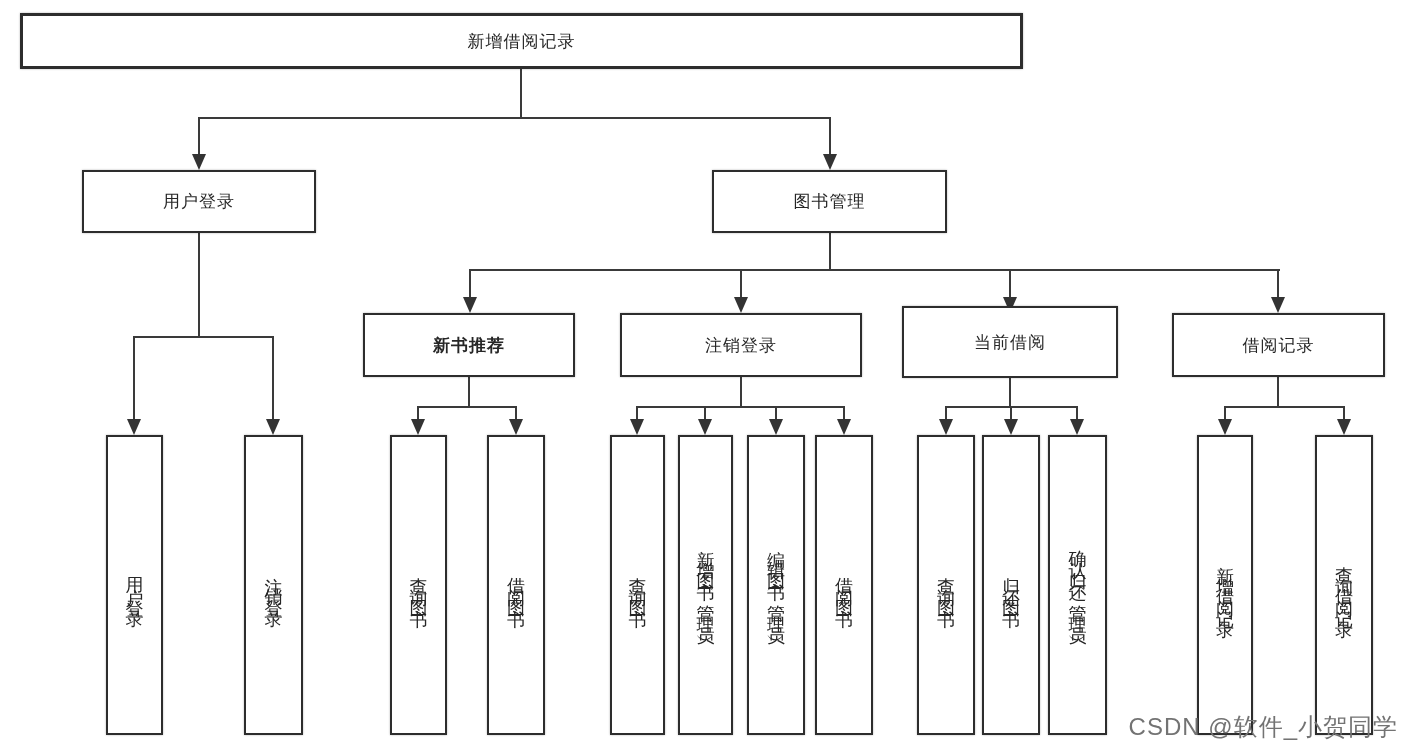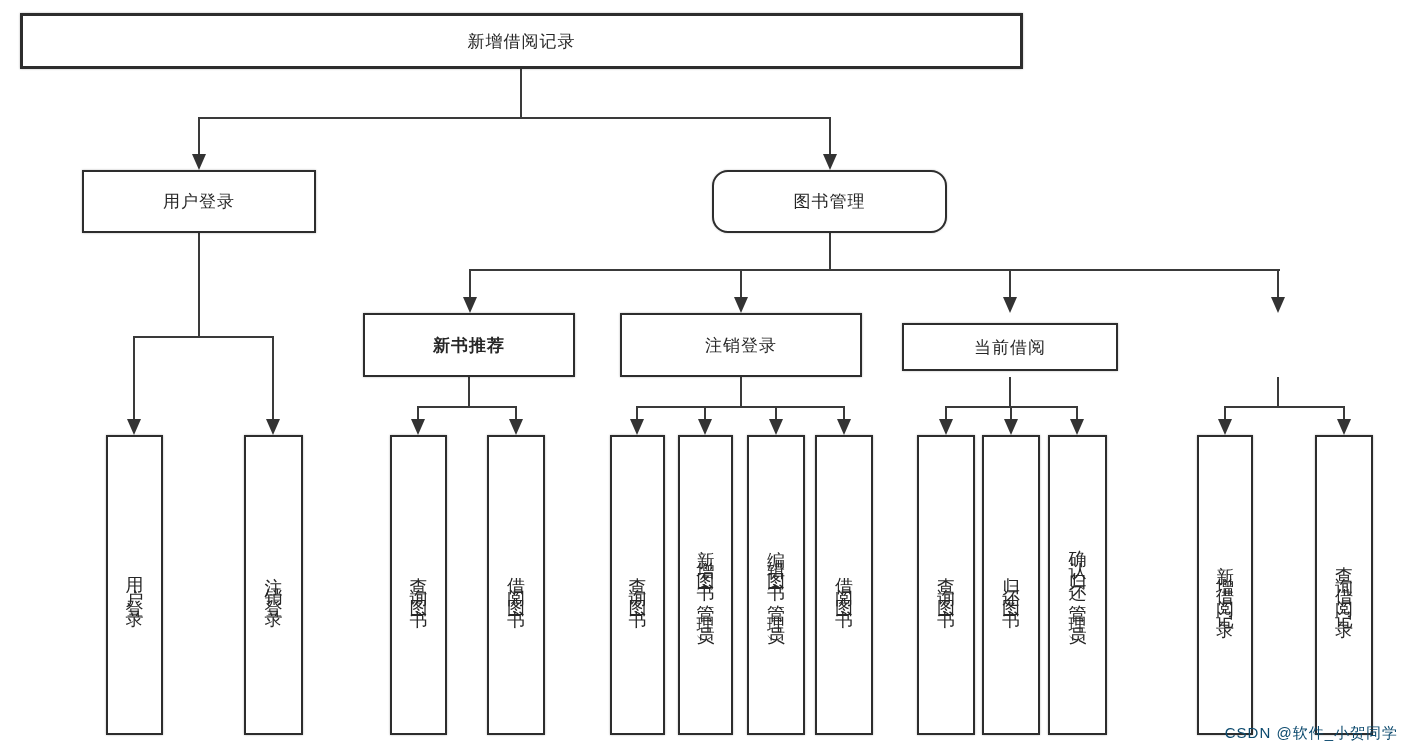--- a/index.html
+++ b/index.html
@@ -13,40 +13,40 @@
     box-shadow:0 0 2px rgba(0,0,0,.28);
   }
   .box{font-size:17px;letter-spacing:1px;}
   .vbox .vt{
     writing-mode:vertical-rl;text-orientation:mixed;
     font-size:18px;line-height:1;letter-spacing:11px;white-space:nowrap;
   }
   
   .n-root   {left:20px;  top:13px;  width:1003px;height:56px;border-width:3px;}
   .n-login  {left:82px;  top:170px; width:234px; height:63px;}
-  .n-mgmt   {left:712px; top:170px; width:235px; height:63px;border-radius:16px;}
+  .n-mgmt   {left:712px; top:170px; width:235px; height:63px;}
   .n-rec    {left:363px; top:313px; width:212px; height:64px;font-weight:bold;}
   .n-borrow {left:620px; top:313px; width:242px; height:64px;}
-  .n-cur    {left:902px; top:323px; width:216px; height:48px;}
+  .n-cur    {left:902px; top:306px; width:216px; height:72px;}
   .n-hist   {left:1172px;top:313px; width:213px; height:64px;}
   .lf       {top:435px;height:300px;}
   .n-a1{left:106px;width:57px;} .n-a2{left:244px;width:59px;}
   .n-b1{left:390px;width:57px;} .n-b2{left:487px;width:58px;}
   .n-c1{left:610px;width:55px;} .n-c2{left:678px;width:55px;}
   .n-c3{left:747px;width:58px;} .n-c4{left:815px;width:58px;}
   .n-d1{left:917px;width:58px;} .n-d2{left:982px;width:58px;} .n-d3{left:1048px;width:59px;}
   .n-e1{left:1197px;width:56px;} .n-e2{left:1315px;width:58px;}
   
   .vl,.hl{position:absolute;background:#3a3a3a;}
   .vl{width:2px;} .hl{height:2px;}
   .ah{position:absolute;width:0;height:0;
       border-left:7px solid transparent;border-right:7px solid transparent;
       border-top:16px solid #333333;}
   
-  .wm{position:absolute;right:7px;bottom:4px;font-size:15px;color:#0c4a6e;
+  .wm{position:absolute;right:7px;bottom:4px;font-size:24px;color:#737373;
       letter-spacing:1px;}
 </style>
 </head>
 <body>
 
 <div id="stage">
 
   <div>
 
     <div class="vl" style="left:520px;top:69px;height:49px;"></div>
@@ -122,20 +122,23 @@
 
   <div class="box n-rec">
     <span>新书推荐</span>
   </div>
   <div class="box n-borrow">
     <span>注销登录</span>
   </div>
   <div class="box n-cur">
     <span>当前借阅</span>
   </div>
+  <div class="box n-hist">
+    <span>借阅记录</span>
+  </div>
 
   <div class="vbox lf n-a1">
     <span class="vt">用户登录</span>
   </div>
   <div class="vbox lf n-a2">
     <span class="vt">注销登录</span>
   </div>
   <div class="vbox lf n-b1">
     <span class="vt">查询图书</span>
   </div>

